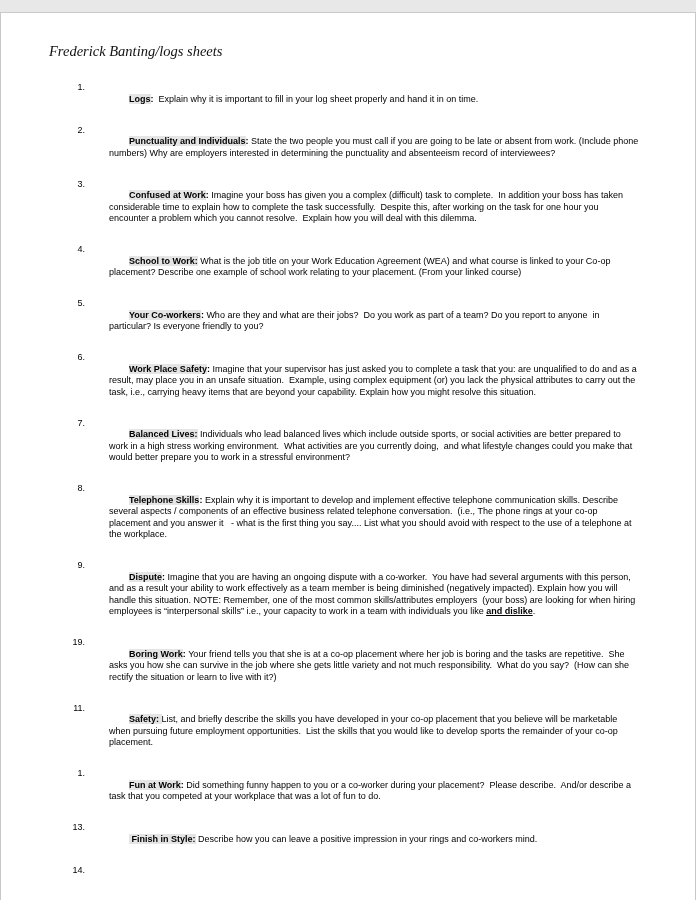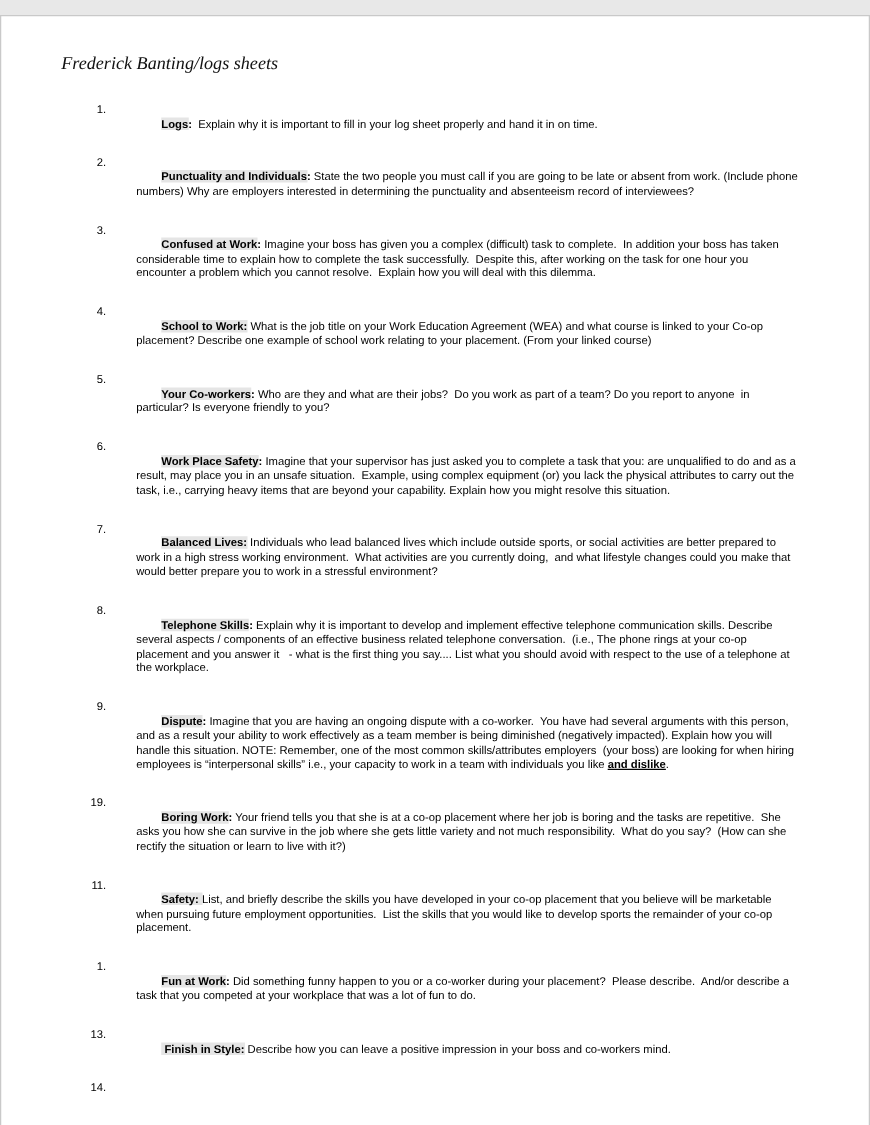--- a/index.html
+++ b/index.html
@@ -149,21 +149,21 @@
     <li>
       <span class="num">1.</span>
       <span class="content">
         <span class="hl">Fun at Work</span><span class="sep">:</span><span> Did something funny happen to you or a co-worker during your placement?  Please describe.  And/or describe a task that you competed at your workplace that was a lot of fun to do.</span><span class="em-underline"></span><span></span>
       </span>
     </li>
 
     <li>
       <span class="num">13.</span>
       <span class="content">
-        <span class="hl"> Finish in Style:</span><span class="sep"></span><span> Describe how you can leave a positive impression in your boss and co-workers mind.</span><span class="em-underline"></span><span></span>
+        <span class="hl"> Finish in Style:</span><span class="sep"></span><span> Describe how you can leave a positive impression in your rings and co-workers mind.</span><span class="em-underline"></span><span></span>
       </span>
     </li>
 
     <li>
       <span class="num">14.</span>
       <span class="content">
         <span class="em-underline"></span><span></span>
       </span>
     </li>
 

